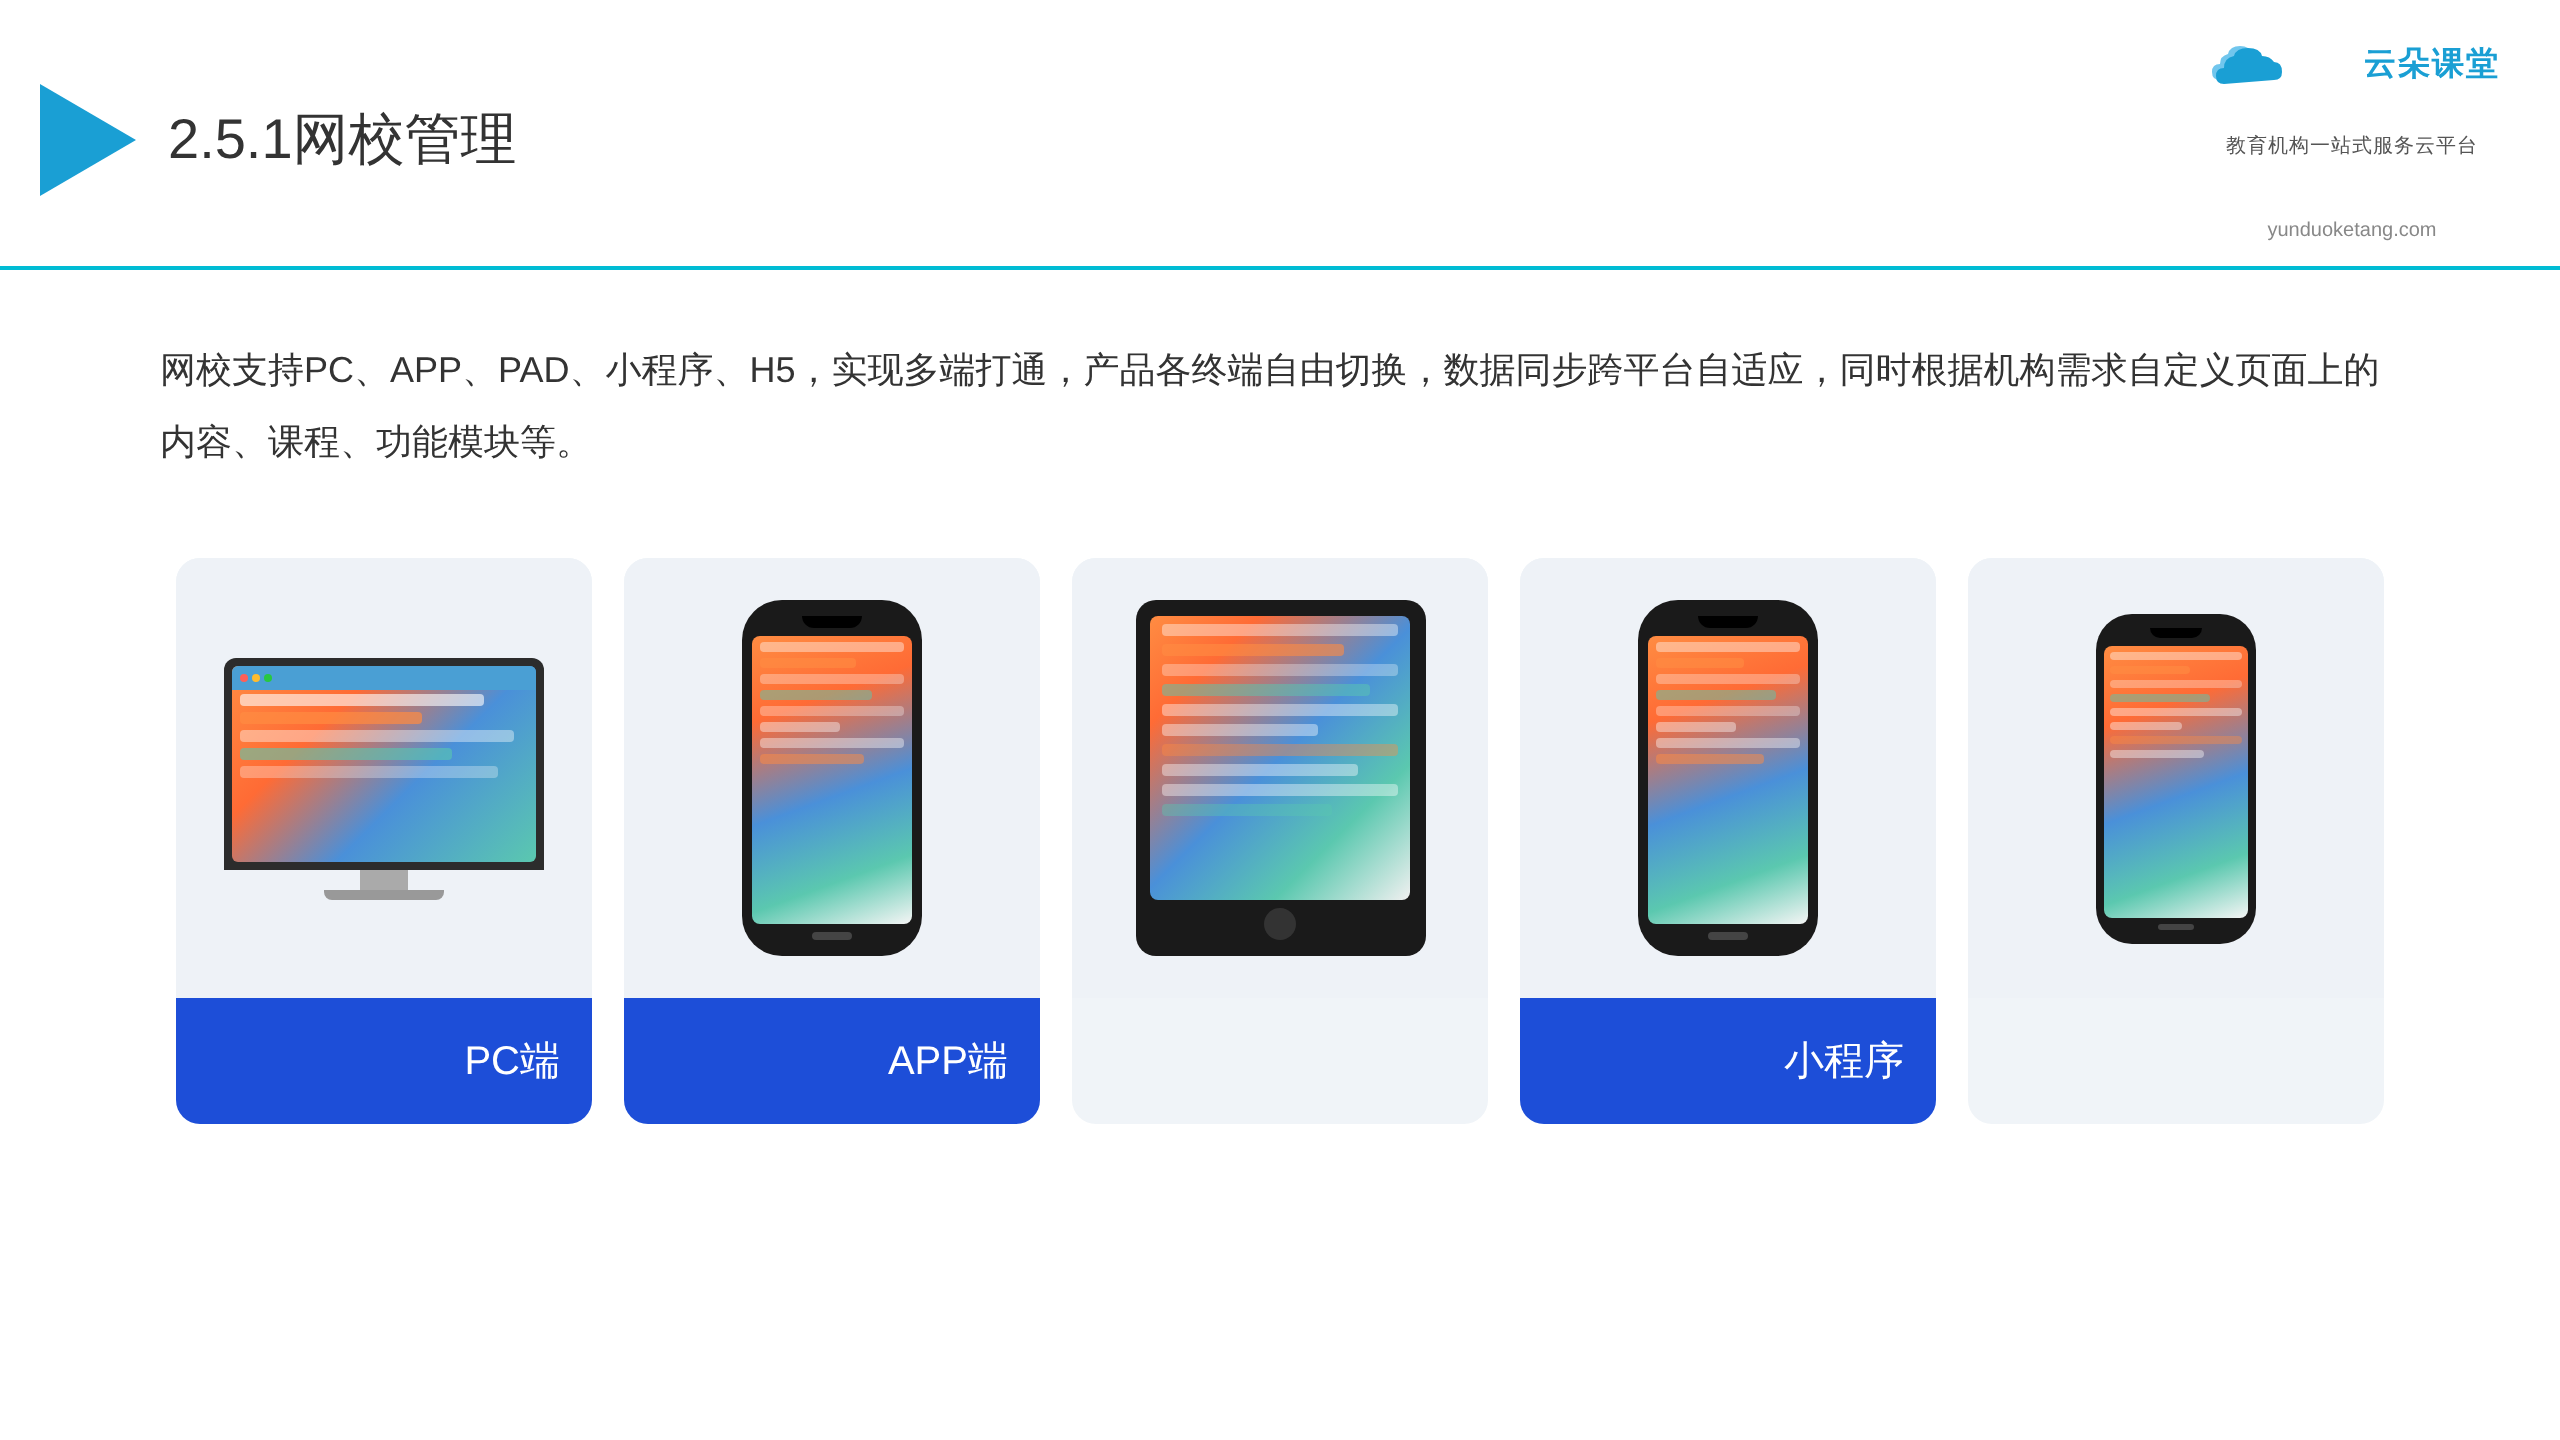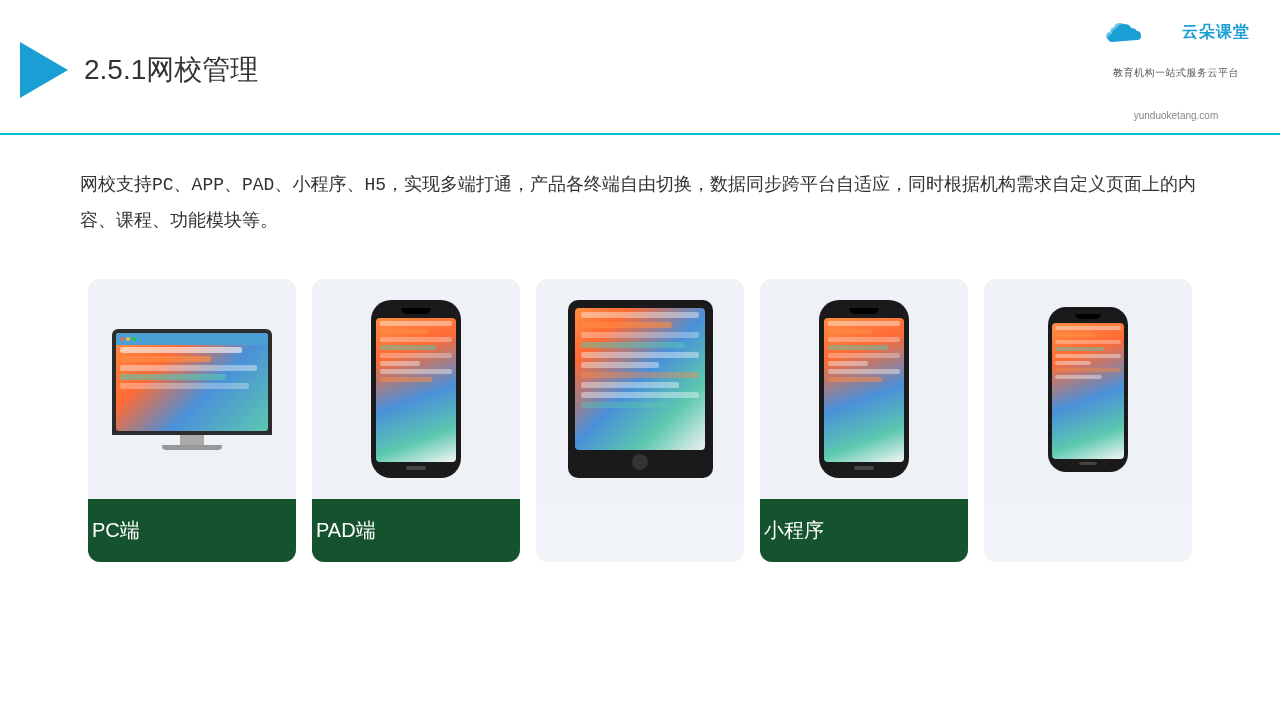--- a/index.html
+++ b/index.html
@@ -70,21 +70,20 @@
       text-align: center;
       margin-top: 30px;
     }
 
     
     .description {
       padding: 32px 80px 20px 80px;
       font-size: 18px;
       color: #333;
       line-height: 2;
-      font-family: Liberation Mono, monospace;
     }
 
     
     .cards-container {
       display: flex;
       gap: 16px;
       padding: 20px 60px 30px 60px;
       justify-content: center;
     }
 
@@ -214,25 +213,25 @@
     .tablet-home-btn {
       width: 16px;
       height: 16px;
       background: #333;
       border-radius: 50%;
       margin-top: 4px;
     }
 
     
     .card-label {
-      background: #14532d;
+      background: #1d4ed8;
       color: white;
-      text-align: left;
+      text-align: right;
       font-size: 20px;
-      padding: 18px 4px;
+      padding: 18px 16px;
       font-weight: 500;
     }
 
     
     .mini-phone {
       background: #1a1a1a;
       border-radius: 18px;
       padding: 7px 3px;
       width: 80px;
       height: 165px;
@@ -331,21 +330,21 @@
           <div class="phone-screen-bar" style="background:rgba(255,255,255,0.3);"></div>
           <div class="phone-screen-bar" style="width:70%;background:rgba(90,200,175,0.5);"></div>
           <div class="phone-screen-bar" style="background:rgba(255,255,255,0.3);"></div>
           <div class="phone-screen-bar" style="width:50%;"></div>
           <div class="phone-screen-bar"></div>
           <div class="phone-screen-bar" style="width:65%;background:rgba(255,140,66,0.5);"></div>
         </div>
         <div class="phone-home"></div>
       </div>
     </div>
-    <div class="card-label">PAD端</div>
+    <div class="card-label">APP端</div>
   </div>
 
   <div class="card">
     <div class="card-image-area">
       <div class="tablet-mockup">
         <div class="tablet-screen">
           <div class="tablet-screen-bar"></div>
           <div class="tablet-screen-bar" style="width:70%;background:rgba(255,140,66,0.6);"></div>
           <div class="tablet-screen-bar" style="background:rgba(255,255,255,0.3);"></div>
           <div class="tablet-screen-bar" style="width:80%;background:rgba(90,200,175,0.5);"></div>

